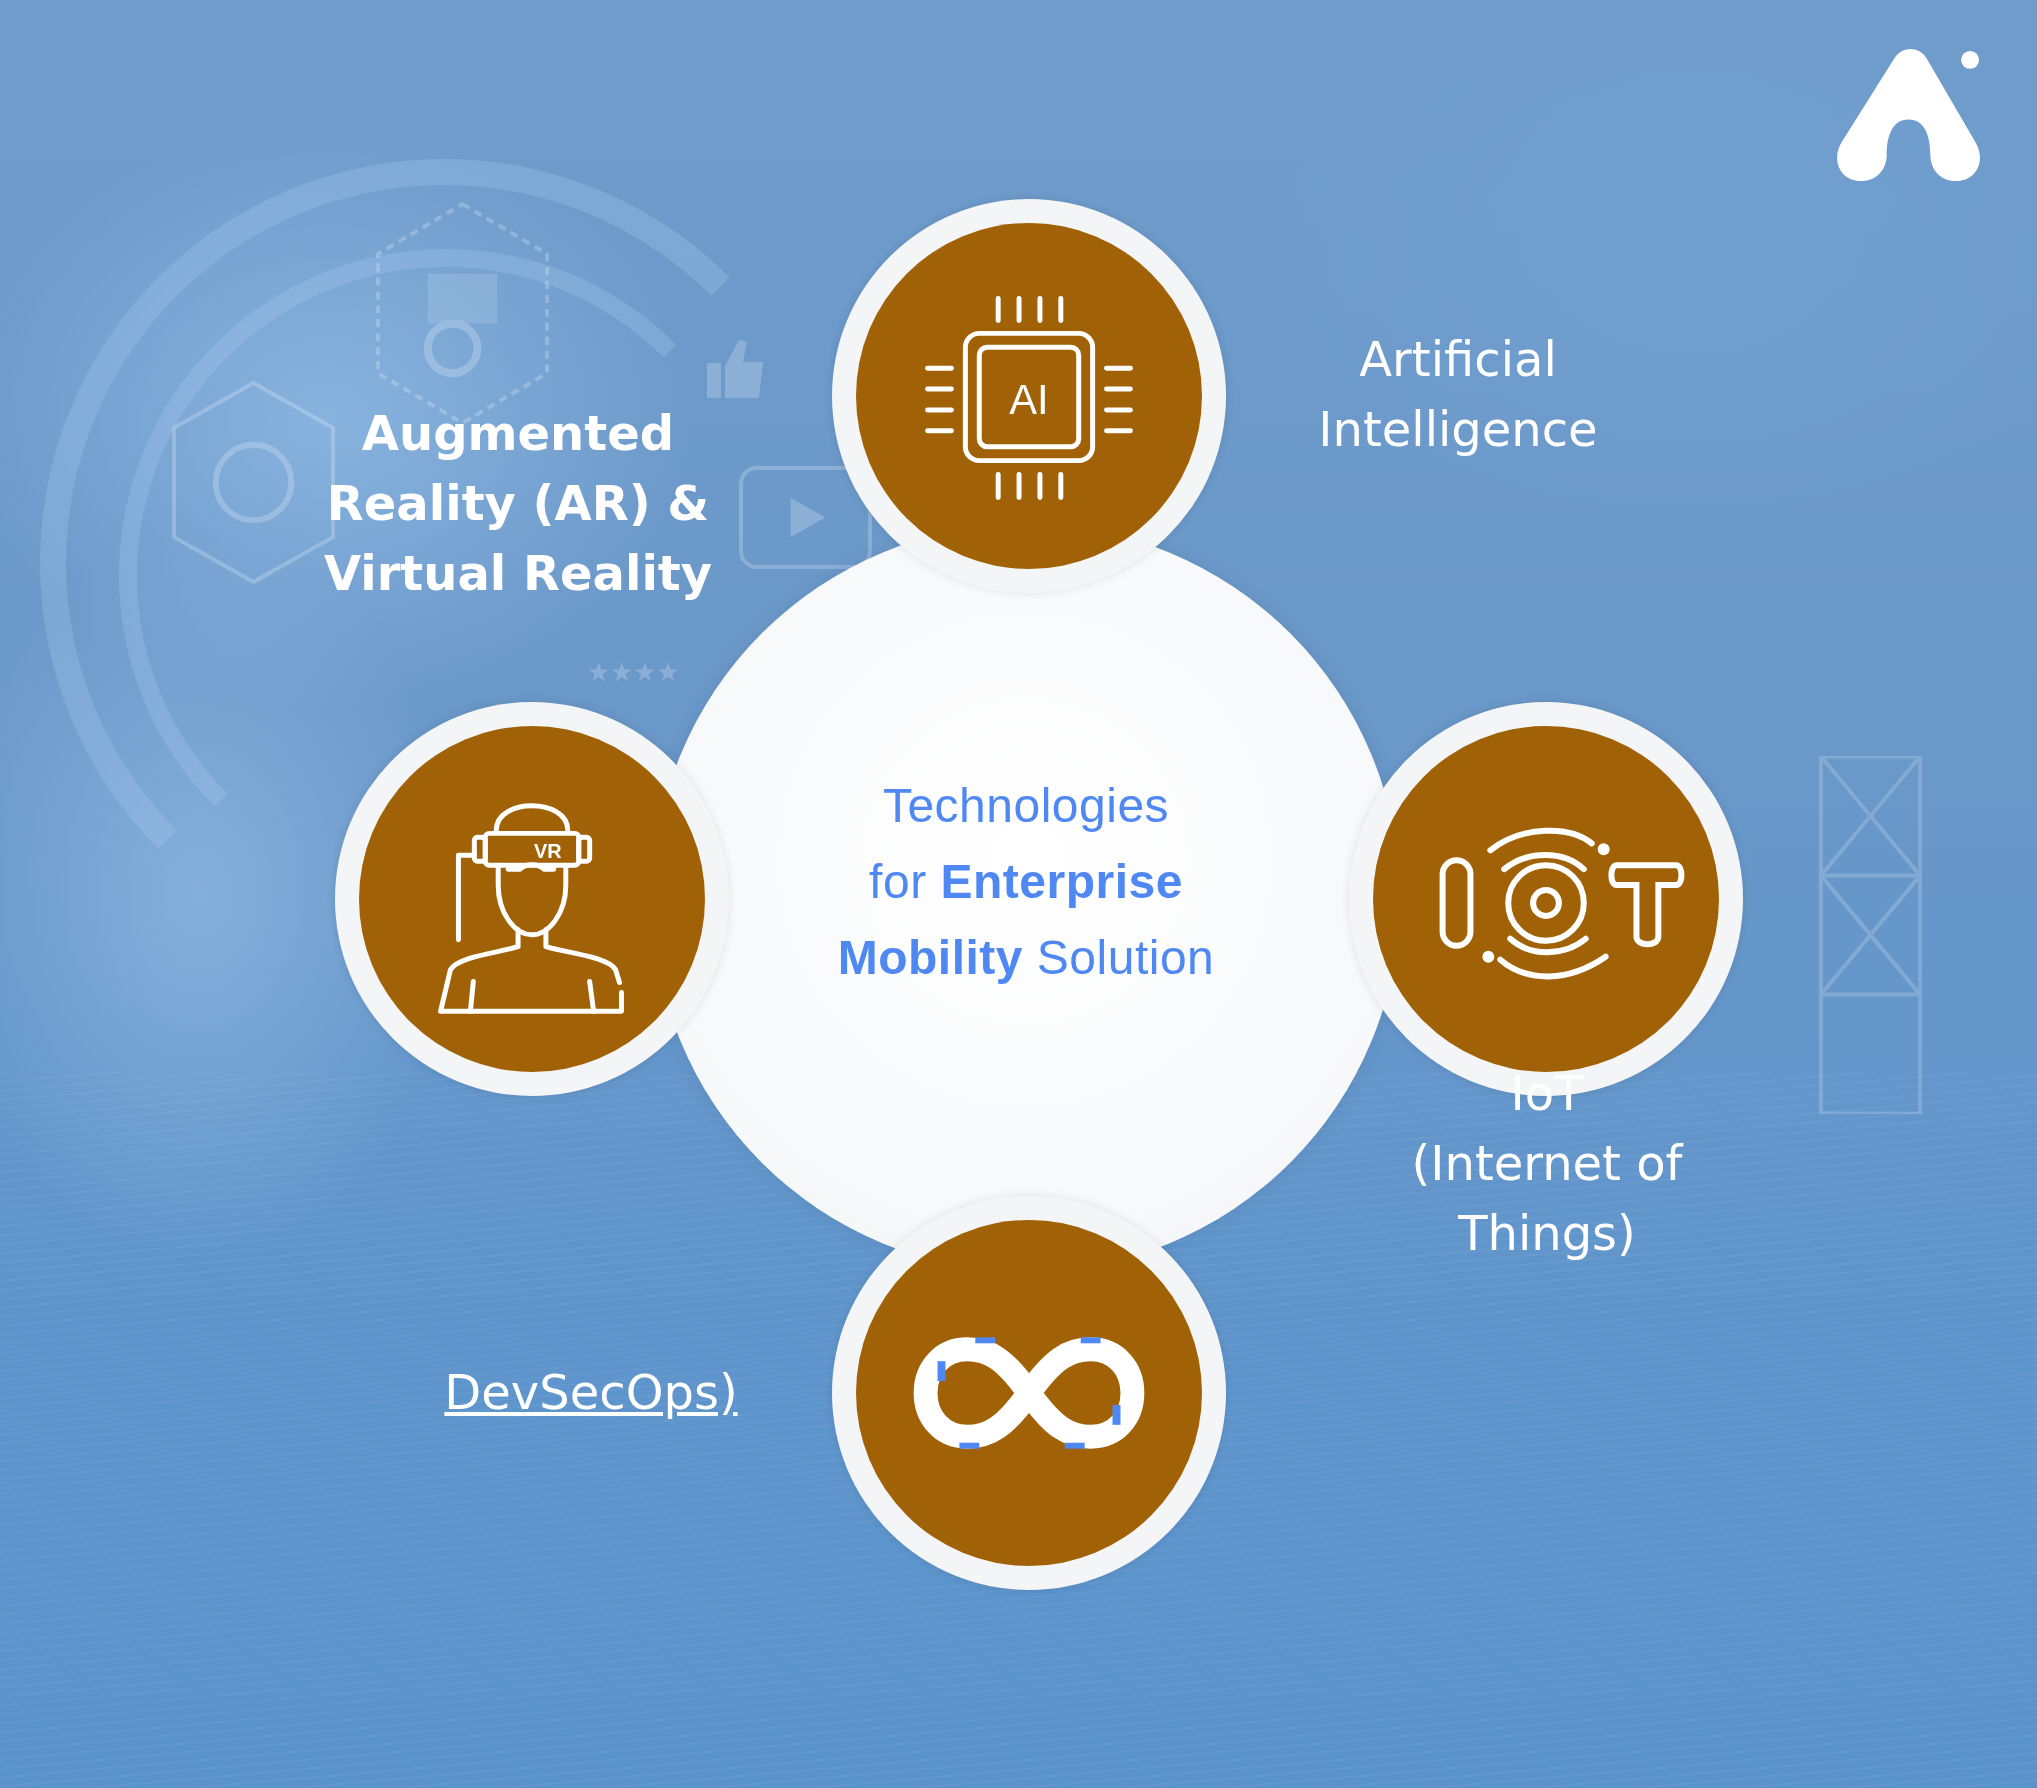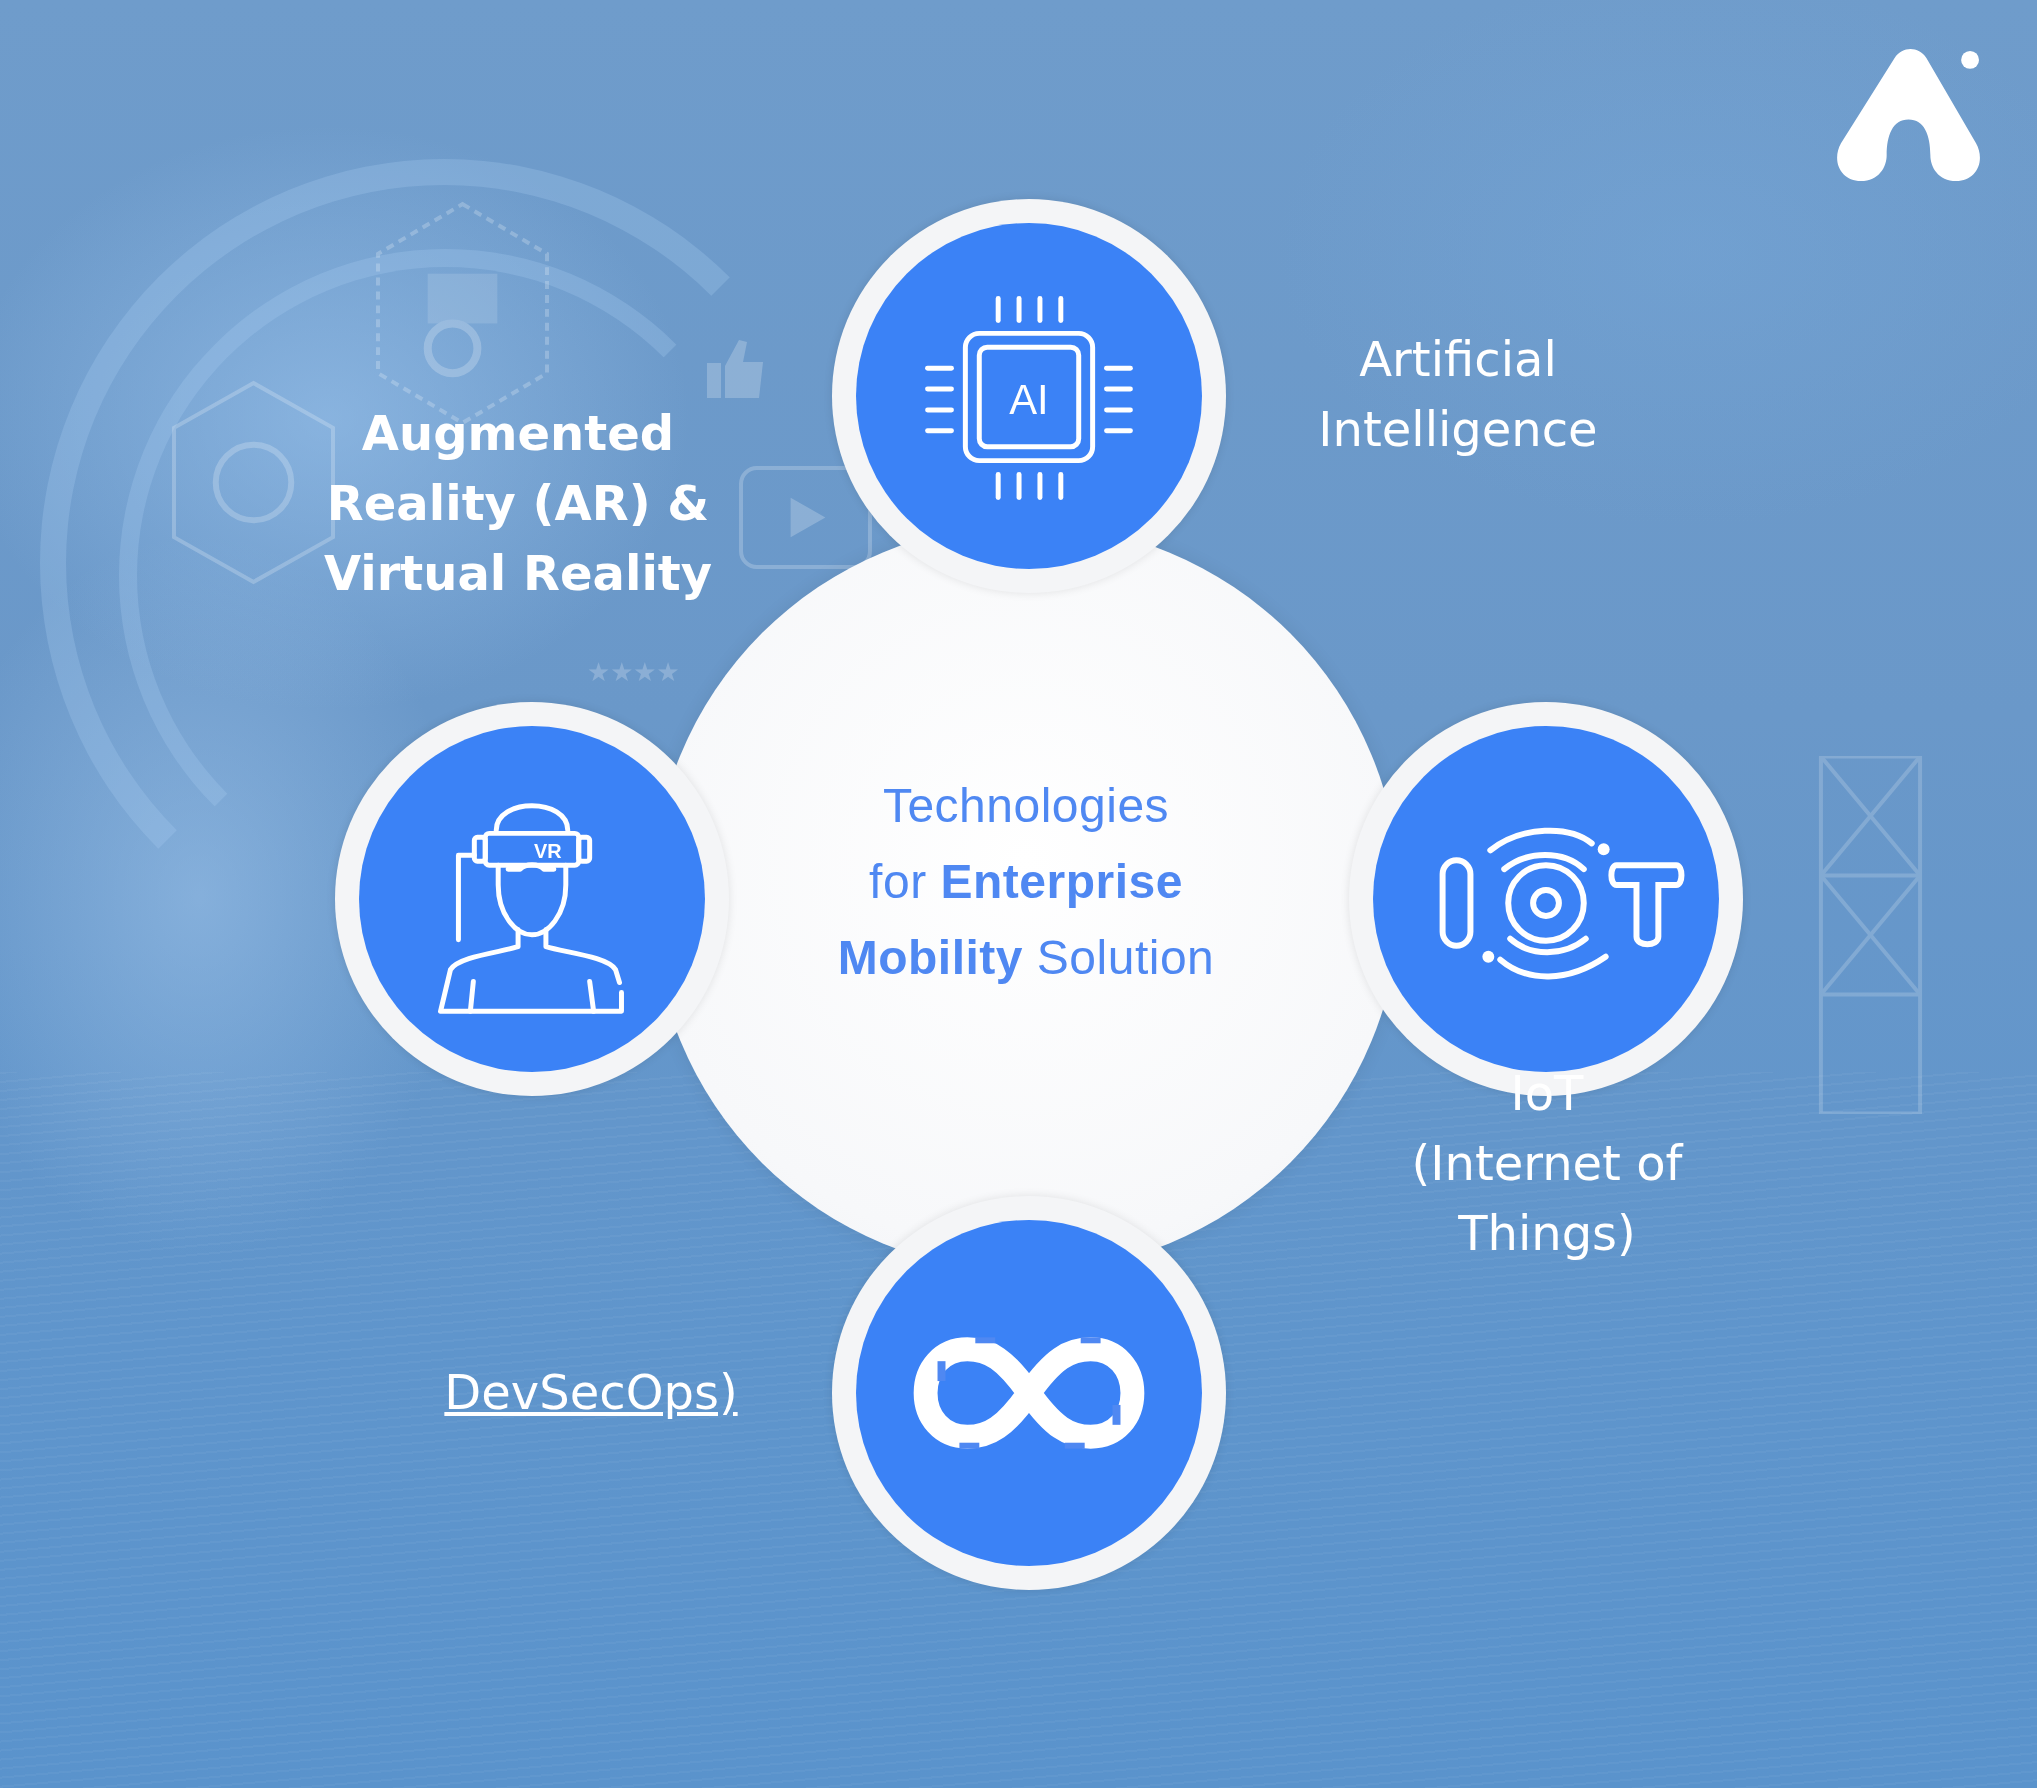--- a/index.html
+++ b/index.html
@@ -29,21 +29,21 @@
     font-weight:300; letter-spacing:0.5px;
   }
   .center-title .bold { font-weight:700; }
 
   .node-ring {
     position:absolute; width:394px; height:394px; border-radius:50%;
     background:#f4f5f7; box-shadow: 0 0 10px rgba(0,0,0,0.1);
   }
   .node-inner {
     position:absolute; left:24px; top:24px; width:346px; height:346px; border-radius:50%;
-    background:#3b82f6;
+    background:#a16207;
   }
   .node-inner svg { position:absolute; left:0; top:0; width:346px; height:346px; }
 
   .label {
     position:absolute; color:#ffffff; font-family:"DejaVu Sans", sans-serif; font-size:48px;
     line-height:70px; text-align:center; font-weight:400;
   }
 
   .logo { position:absolute; left:1831px; top:48px; width:159px; height:139px; }
 </style>

